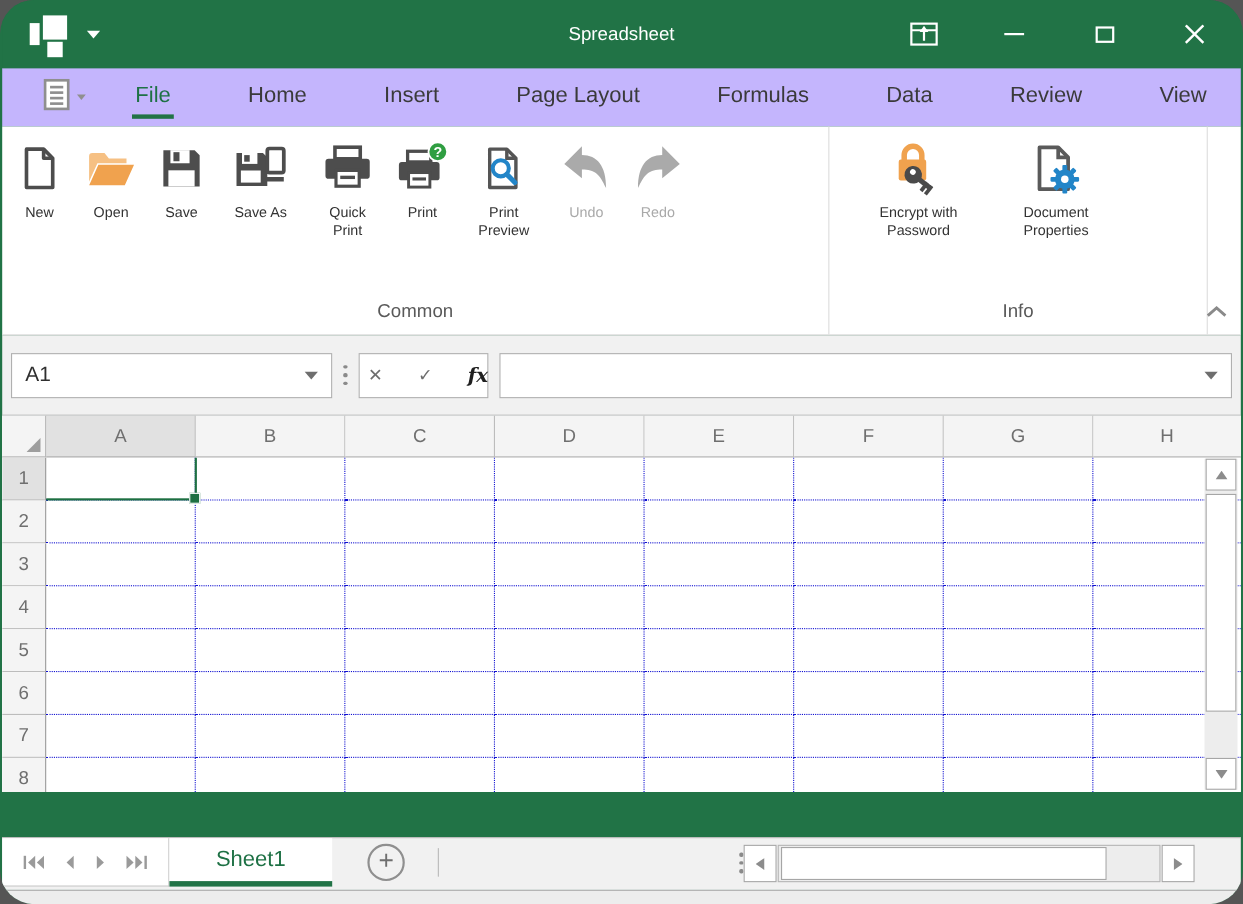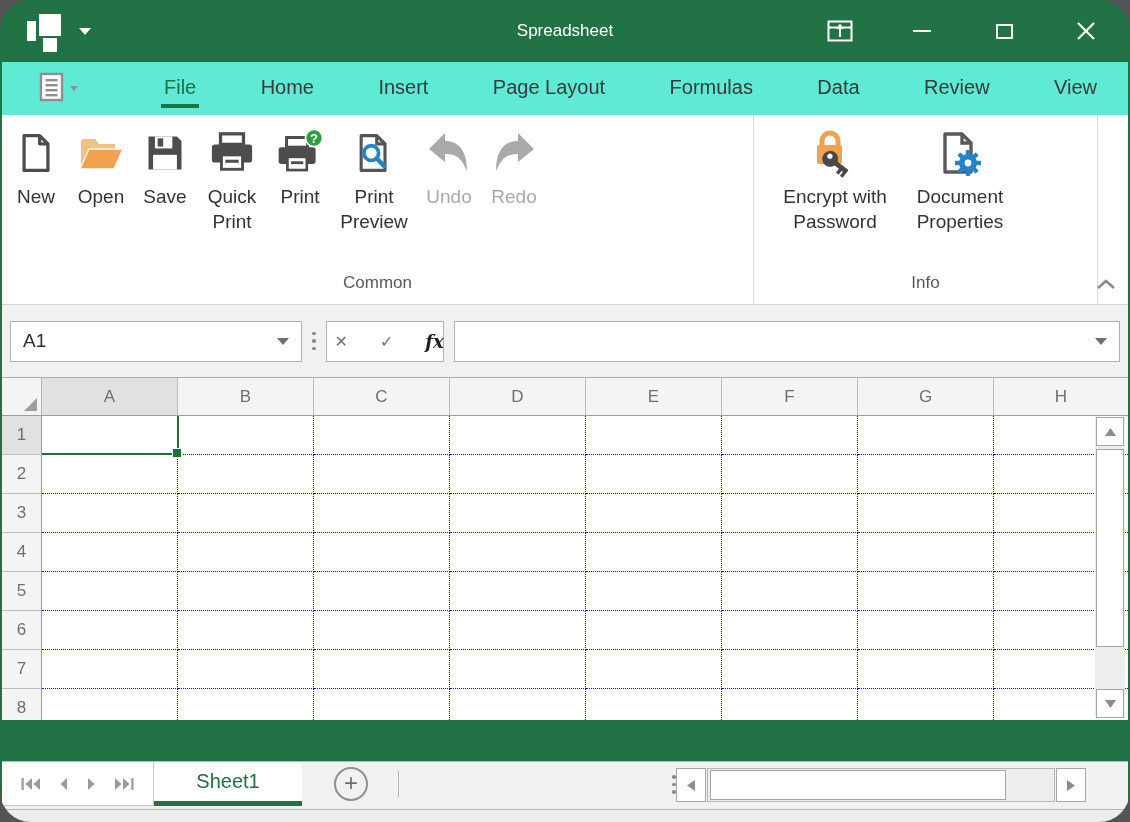--- a/index.html
+++ b/index.html
@@ -13,38 +13,38 @@
   .logo .l2 { position:absolute; left:12px; top:4px; width:22px; height:22px; background:#fff; }
   .logo .l3 { position:absolute; left:16px; top:28px; width:14px; height:14px; background:#fff; }
   .logo-chev { margin-left:16px; width:0; height:0; border-left:6px solid transparent; border-right:6px solid transparent; border-top:7px solid #fff; }
   .wtitle { position:absolute; left:0; right:0; text-align:center; font-size:17px; color:#fff; }
   .wbtns { position:absolute; right:24px; top:0; height:62px; display:flex; align-items:center; gap:46px; }
   .wbtn { width:36px; height:36px; display:flex; align-items:center; justify-content:center; cursor:pointer; }
   .minbar { width:18px; height:2px; background:#fff; }
   .maxbox { width:17px; height:15px; border:2px solid #fff; }
 
   
-  .tabrow { height:53px; background:#5eead4; display:flex; align-items:center;gap:41px; }
+  .tabrow { height:53px; background:#c4b5fd; display:flex; align-items:center; }
   .rmenu { margin-left:36px; display:flex; align-items:center; }
   .rmenu-chev { margin-left:4px; width:0; height:0; border-left:4px solid transparent; border-right:4px solid transparent; border-top:5px solid #8f8f8f; }
   .tabs { flex:1; display:flex; justify-content:space-between; margin:0 26px 0 40px; }
   .tab { font-size:20px; color:#3a3a3a; cursor:pointer; padding:6px 2px 0 2px; }
   .tab .tlabel { padding:0 3px 5px 3px; display:inline-block; }
   .tab.active .tlabel { color:#1e7145; border-bottom:4px solid #217346; }
 
   
   .ribbon { height:190px; background:#fff; border-bottom:1px solid #d4d4d4; display:flex; position:relative; }
   .group { display:flex; flex-direction:column; border-right:1px solid #dcdcdc; }
   .g-common { width:752px; }
   .g-info { width:344px; }
   .gbtns { height:158px; display:flex; align-items:flex-start; padding:12px 2px 0 6px; }
   .glabel { height:26px; text-align:center; color:#595959; font-size:17px; }
   .rbtn { display:flex; flex-direction:column; align-items:center; padding:2px 4px; margin-right:6px; cursor:pointer; }
   .ricon { height:52px; display:flex; align-items:flex-start; justify-content:center; }
-  .rlabel { margin-top:4px; font-size:19px; line-height:1.3; color:#333; text-align:center; }
+  .rlabel { margin-top:4px; font-size:13px; line-height:1.3; color:#333; text-align:center; }
   .rbtn.disabled .rlabel { color:#a9a9a9; }
   .w-new{width:56px}.w-open{width:62px}.w-save{width:54px}.w-saveas{width:78px}.w-qprint{width:68px}.w-print{width:56px}.w-preview{width:80px}.w-undo{width:58px}.w-redo{width:60px}.w-encrypt{width:134px}.w-docprops{width:104px}
   .collapse-chip { position:absolute; right:12px; bottom:10px; cursor:pointer; }
 
   
   .fbar { height:73px; background:#f1f1f1; border-bottom:1px solid #adadad; display:flex; align-items:center; padding:0 8px; }
   .whitebox { background:#fff; border:1px solid #b0b0b0; height:41px; display:flex; align-items:center;gap:32px; }
   .namebox { width:292px; padding:0 12px; font-size:19px; color:#2f2f2f; }
   .namebox .sp { flex:1; }
   .dd { width:0; height:0; border-left:6px solid transparent; border-right:6px solid transparent; border-top:7px solid #6e6e6e; }
@@ -188,20 +188,33 @@
         <div class="rbtn w-save">
           <span class="ricon">
             <svg width="44" height="48" viewBox="0 0 48 48">
                 <path d="M6 6 h31 l5 5 v31 h-36 z" fill="#4d4d4d"></path>
                 <rect x="13" y="6" width="19" height="13" fill="#fff"></rect>
                 <rect x="16" y="8" width="6" height="9" fill="#4d4d4d"></rect>
                 <rect x="11" y="26" width="26" height="16" fill="#fff"></rect>
               </svg>
           </span>
           <span class="rlabel">Save</span>
+        </div>
+        <div class="rbtn w-saveas">
+          <span class="ricon">
+            <svg width="52" height="48" viewBox="0 0 52 48">
+                <path d="M4 10 h24 l4 4 v26 h-28 z" fill="#4d4d4d"></path>
+                <rect x="9" y="10" width="14" height="10" fill="#fff"></rect>
+                <rect x="11" y="12" width="5" height="6" fill="#4d4d4d"></rect>
+                <rect x="8" y="26" width="18" height="11" fill="#fff"></rect>
+                <rect x="32" y="6" width="15" height="22" rx="2" fill="#fff" stroke="#4d4d4d" stroke-width="3.4"></rect>
+                <path d="M30 34 h17" stroke="#4d4d4d" stroke-width="4"></path>
+              </svg>
+          </span>
+          <span class="rlabel">Save As</span>
         </div>
         <div class="rbtn w-qprint">
           <span class="ricon">
             <svg width="46" height="48" viewBox="0 0 48 48">
                 <rect x="12" y="4" width="24" height="11" fill="#fff" stroke="#4d4d4d" stroke-width="3.4"></rect>
                 <path d="M6 15 h36 q3 0 3 3 v13 q0 3-3 3 h-36 q-3 0-3-3 v-13 q0-3 3-3 z" fill="#4d4d4d"></path>
                 <rect x="13" y="26" width="22" height="15" fill="#fff" stroke="#4d4d4d" stroke-width="3"></rect>
                 <rect x="17" y="31" width="14" height="3.2" fill="#4d4d4d"></rect>
               </svg>
           </span>

